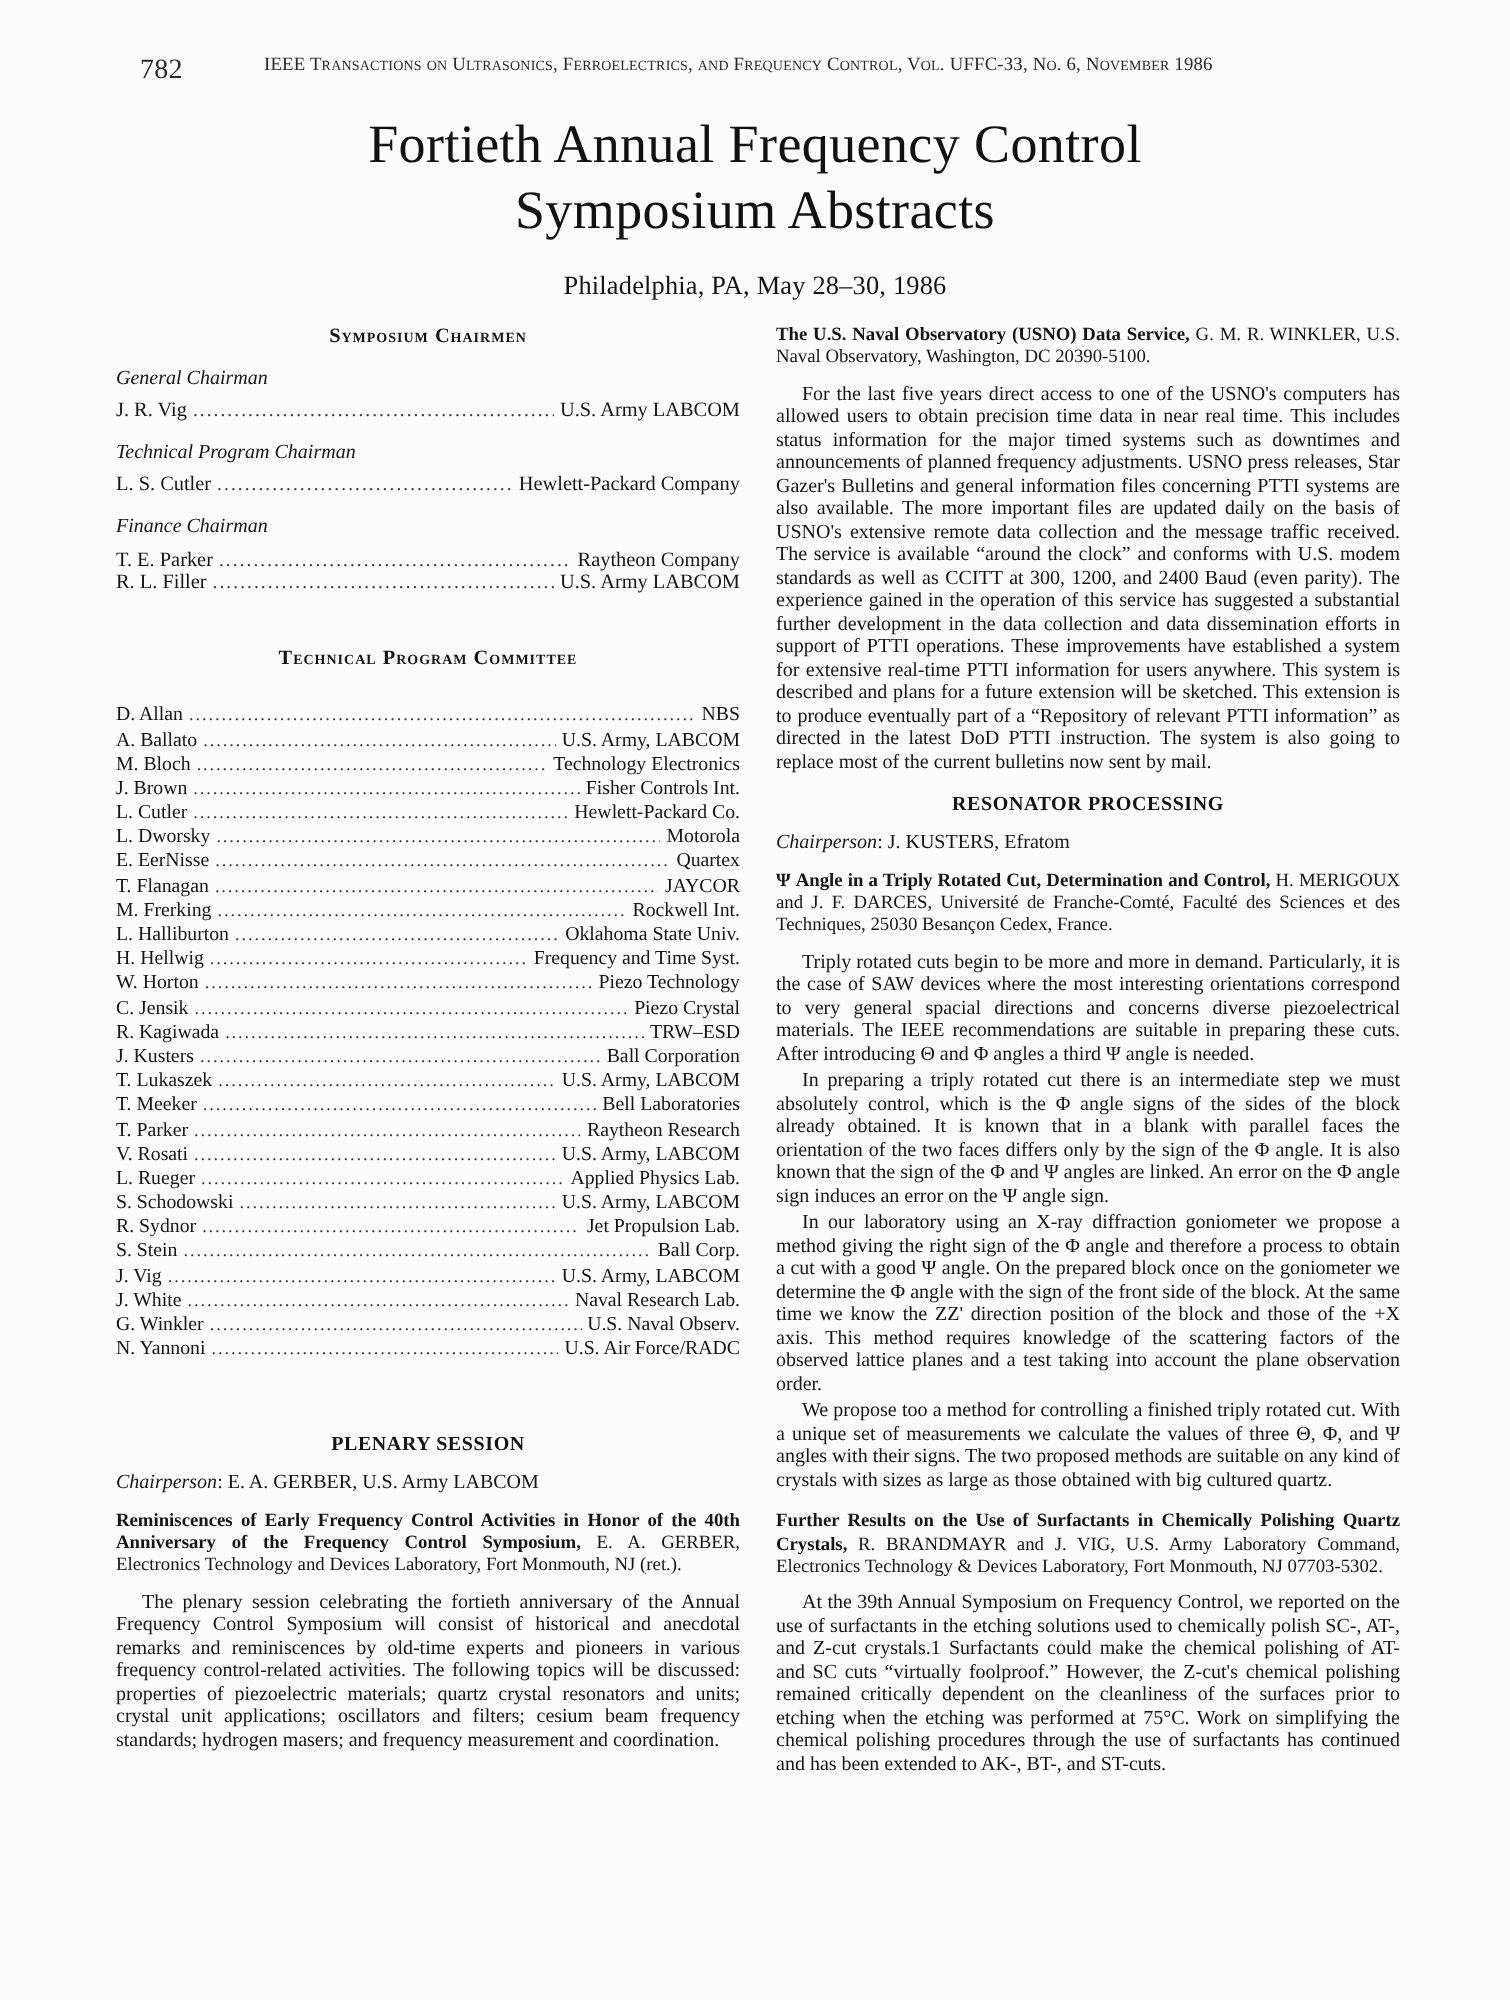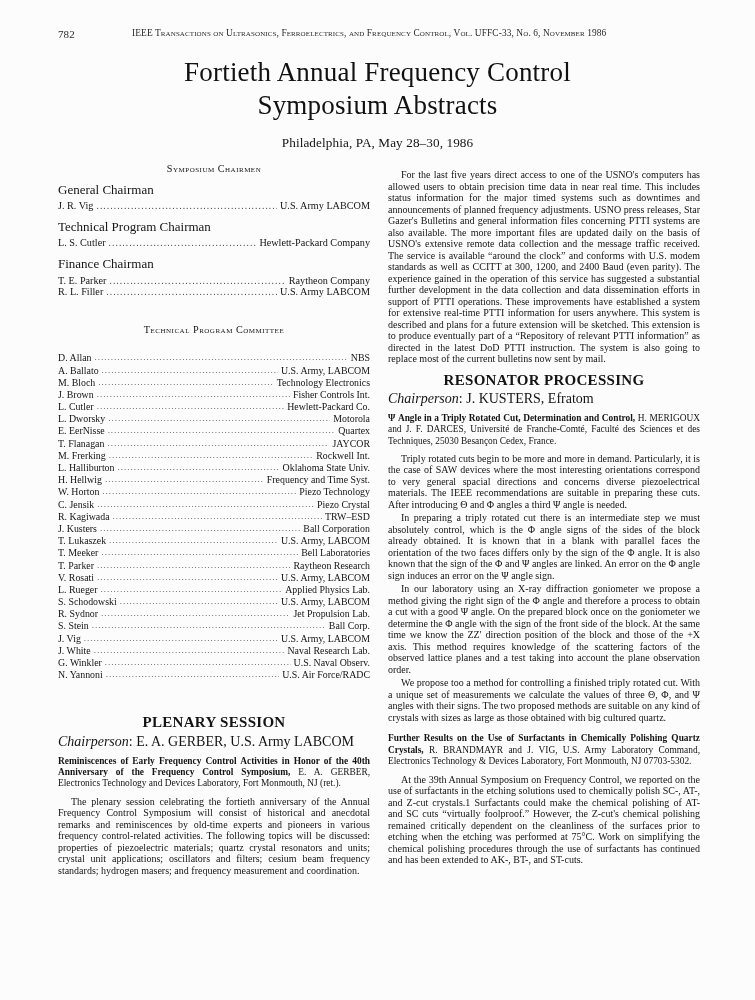--- a/index.html
+++ b/index.html
@@ -30,23 +30,23 @@
     left: 58px;
     right: 40px;
     height: 14px;
     font-size: 8.3px;
     letter-spacing: 0.1px;
     color: #2a2a2a;
     white-space: nowrap;
   }
   .runhead .folio {
     position: absolute;
-    left: 0;
+    left: 12px;
     top: 0;
-    font-size: 11px;
+    font-size: 14px;
     text-align: right;
   }
   .runhead .journal {
     position: absolute;
     left: 74px;
     top: 0;
     font-variant: small-caps;
     font-size: 9.4px;
   }
 
@@ -81,31 +81,33 @@
   }
   .col-left  { left: 58px; }
   .col-right { left: 388px; }
 
   .smallcaps-head {
     text-align: center;
     font-variant: small-caps;
     font-size: 10.2px;
     letter-spacing: 0.5px;
     margin: 0 0 8px 0;
+    font-weight: bold;
   }
   .bold-head {
     text-align: center;
     font-weight: bold;
-    font-size: 15px;
+    font-size: 10px;
     letter-spacing: 0.3px;
     margin: 0 0 7px 0;
   }
 
   .role {
-    font-size: 13px;
+    font-style: italic;
+    font-size: 10px;
     margin: 9px 0 5px 0;
   }
   .entry {
     display: flex;
     align-items: center;
     font-size: 10.2px;
     margin-bottom: 2px;
     white-space: nowrap;
   }
   .entry .nm { flex: 0 0 auto; }
@@ -127,21 +129,21 @@
     font-size: 9.9px;
     margin-bottom: 0.6px;
   }
   .committee .dots { font-size: 9.2px; letter-spacing: 0.95px; }
 
   .gap-sm  { height: 10px; }
   .gap-md  { height: 26px; }
   .gap-lg  { height: 36px; }
 
   .chairperson {
-    font-size: 14px;
+    font-size: 10px;
     margin: 0 0 8px 0;
     text-align: left;
   }
   .chairperson i { font-style: italic; }
 
   .abs-title {
     font-weight: bold;
     font-size: 9.4px;
     line-height: 11.4px;
     text-align: justify;
@@ -358,20 +360,23 @@
     <div class="abs-title">
       <span>Reminiscences of Early Frequency Control Activities in Honor of the 40th Anniversary of the Frequency Control Symposium,</span><span class="normal"> E. A. GERBER, Electronics Technology and Devices Laboratory, Fort Monmouth, NJ (ret.).</span>
     </div>
 
     <p class="body">The plenary session celebrating the fortieth anniversary of the Annual Frequency Control Symposium will consist of historical and anecdotal remarks and reminiscences by old-time experts and pioneers in various frequency control-related activities. The following topics will be discussed: properties of piezoelectric materials; quartz crystal resonators and units; crystal unit applications; oscillators and filters; cesium beam frequency standards; hydrogen masers; and frequency measurement and coordination.</p>
 
   </div>
 
   <div class="col col-right">
 
+    <div class="abs-title">
+      <span>The U.S. Naval Observatory (USNO) Data Service,</span><span class="normal"> G. M. R. WINKLER, U.S. Naval Observatory, Washington, DC 20390-5100.</span>
+    </div>
 
     <p class="body">For the last five years direct access to one of the USNO's computers has allowed users to obtain precision time data in near real time. This includes status information for the major timed systems such as downtimes and announcements of planned frequency adjustments. USNO press releases, Star Gazer's Bulletins and general information files concerning PTTI systems are also available. The more important files are updated daily on the basis of USNO's extensive remote data collection and the message traffic received. The service is available “around the clock” and conforms with U.S. modem standards as well as CCITT at 300, 1200, and 2400 Baud (even parity). The experience gained in the operation of this service has suggested a substantial further development in the data collection and data dissemination efforts in support of PTTI operations. These improvements have established a system for extensive real-time PTTI information for users anywhere. This system is described and plans for a future extension will be sketched. This extension is to produce eventually part of a “Repository of relevant PTTI information” as directed in the latest DoD PTTI instruction. The system is also going to replace most of the current bulletins now sent by mail.</p>
 
     <div class="gap-sm"></div>
 
     <div class="bold-head">RESONATOR PROCESSING</div>
 
     <div class="chairperson">
       <i>Chairperson</i><span>: J. KUSTERS, Efratom</span>
     </div>

